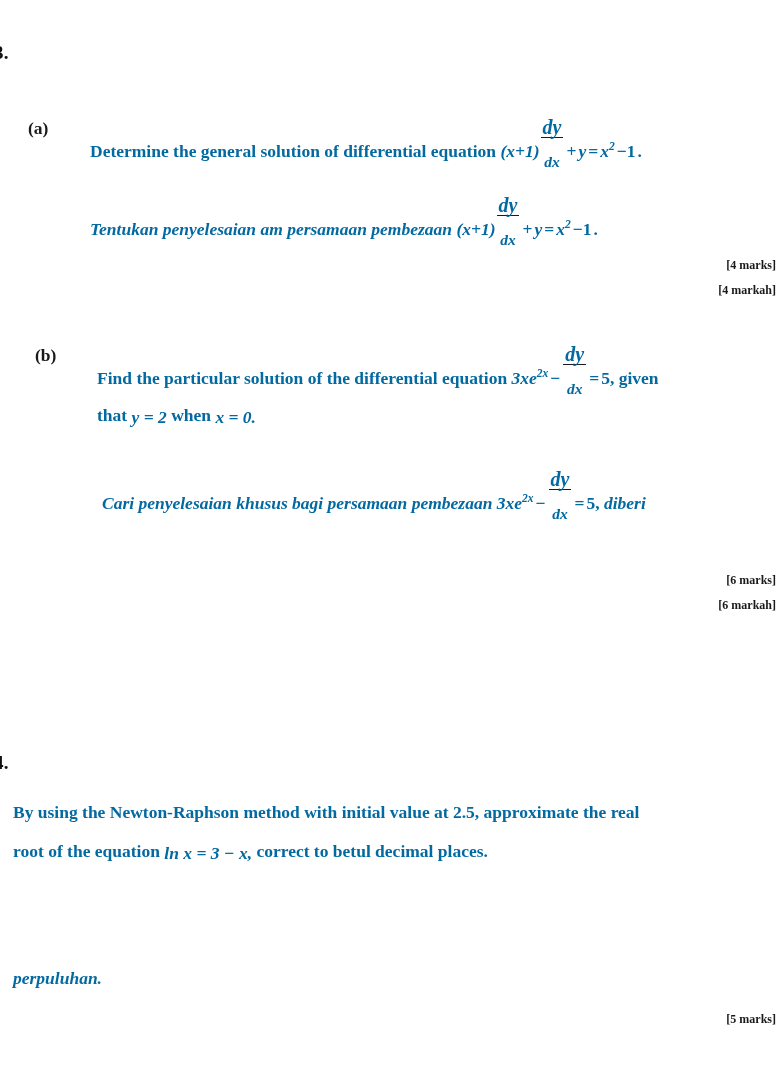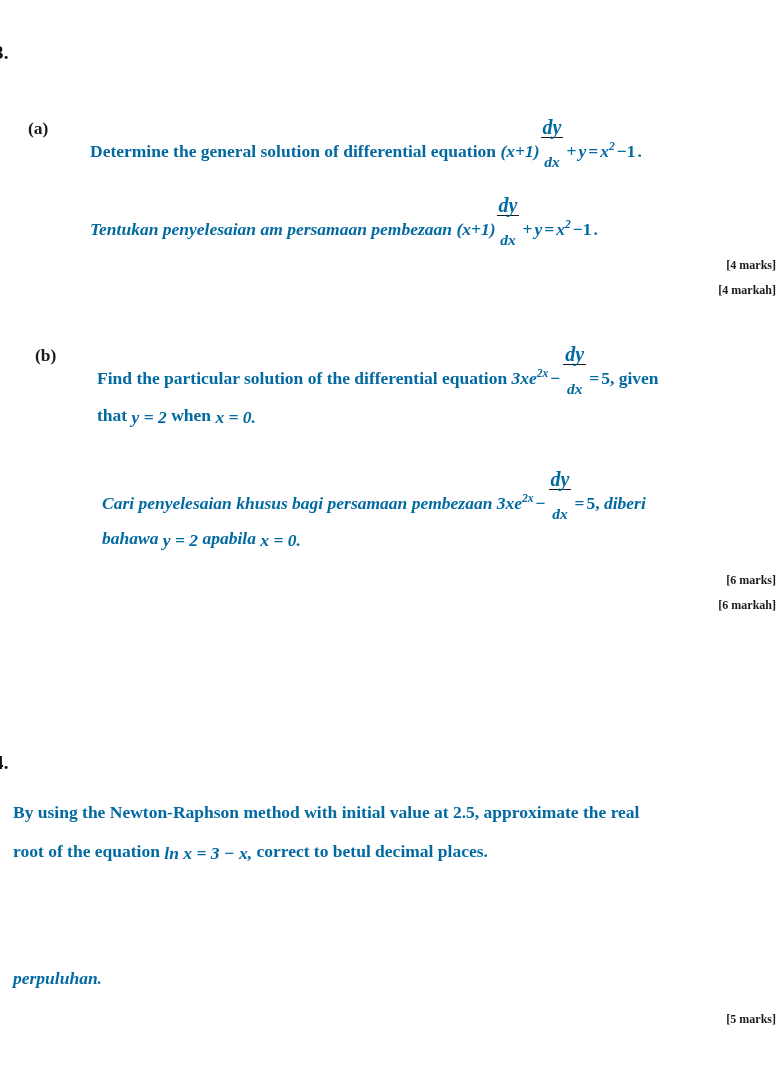--- a/index.html
+++ b/index.html
@@ -146,26 +146,20 @@
   </div>
 
   <div class="line my" style="left:102px; top:470px;">
     <span>Cari penyelesaian khusus bagi persamaan pembezaan</span>
     <span class="math">
       <span>3xe</span><sup>2x</sup><span class="op">−</span><span class="frac"><span class="num">dy</span><span class="den">dx</span></span><span class="op">=</span><span class="up">5,</span>
     </span>
     <span>diberi</span>
   </div>
 
-  <div class="line my" style="left:102px; top:528px;">
-    <span>bahawa</span>
-    <span class="math">y = 2</span>
-    <span>apabila</span>
-    <span class="math">x = 0.</span>
-  </div>
 
   <div class="marks" style="top:573px;">[6 marks]</div>
   <div class="marks" style="top:598px;">[6 markah]</div>
 
   <div class="qnum" id="qnum-4">4.</div>
 
   <div class="line en" style="left:13px; top:802px;">By using the Newton-Raphson method with initial value at 2.5, approximate the real</div>
 
   <div class="line en" style="left:13px; top:841px;">
     <span>root of the equation</span>

